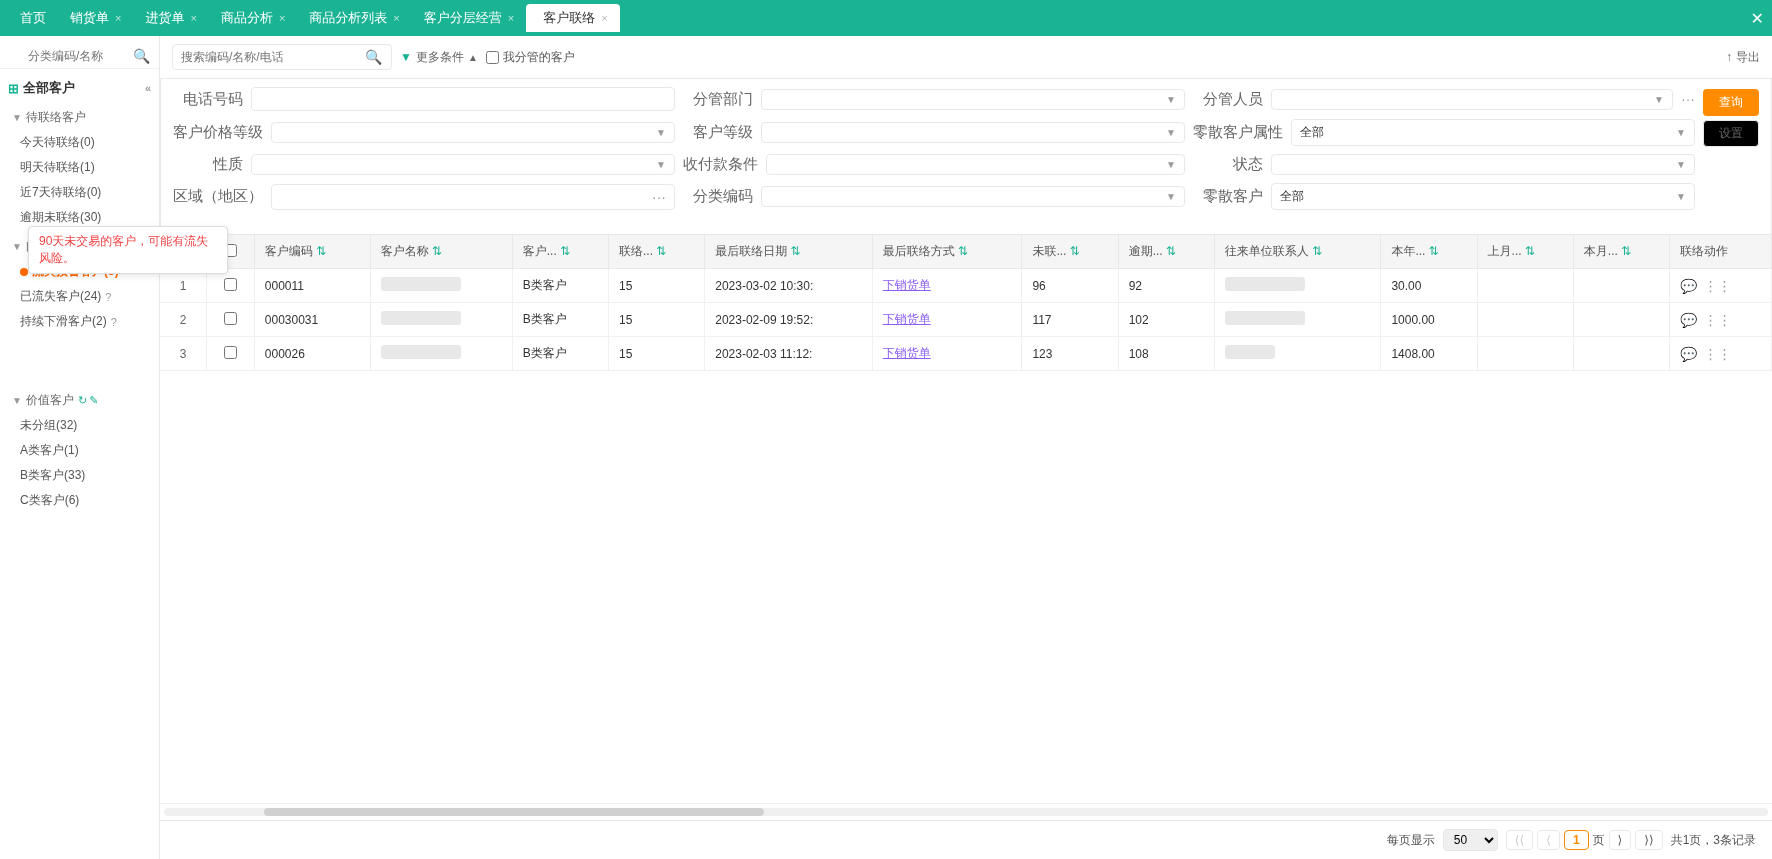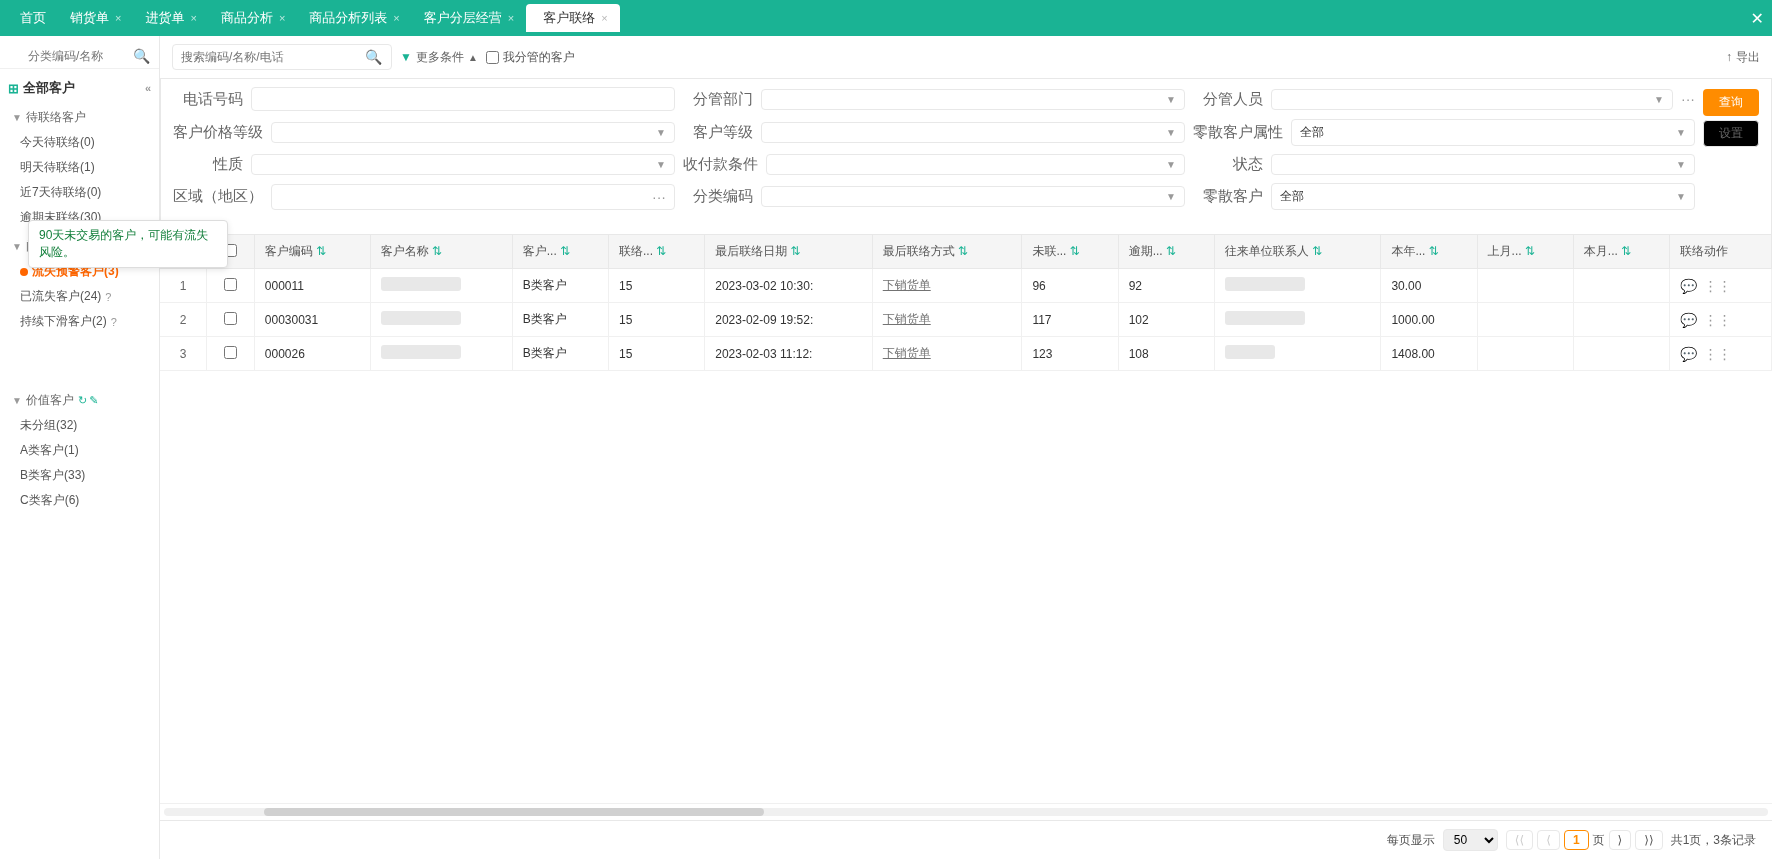--- a/index.html
+++ b/index.html
@@ -62,21 +62,21 @@
     
     .table-container { flex: 1; overflow: auto; background: #fff; }
     table { width: 100%; border-collapse: collapse; font-size: 12px; }
     thead tr { background: #f5f5f5; }
     thead th { padding: 8px 10px; border-bottom: 1px solid #e8e8e8; border-right: 1px solid #e8e8e8; color: #555; font-weight: normal; white-space: nowrap; text-align: left; }
     thead th.center { text-align: center; }
     tbody tr { border-bottom: 1px solid #f0f0f0; }
     tbody td { padding: 8px 10px; border-right: 1px solid #f0f0f0; white-space: nowrap; }
     .blurred { color: #ccc; background: #e8e8e8; border-radius: 3px; display: inline-block; width: 80px; height: 14px; }
     .blurred-sm { color: #ccc; background: #e8e8e8; border-radius: 3px; display: inline-block; width: 50px; height: 14px; }
-    .link-text { color: #737373; text-decoration: underline; cursor: pointer; }
+    .link-text { color: #8b5cf6; text-decoration: underline; cursor: pointer; }
     .action-icons { display: flex; gap: 6px; }
     .action-icon { color: #999; cursor: pointer; font-size: 14px; }
 
     
     .pagination { background: #fff; border-top: 1px solid #e8e8e8; padding: 8px 16px; display: flex; align-items: center; justify-content: flex-end; gap: 8px; font-size: 12px; color: #555; flex-shrink: 0; }
     .page-size-select { border: 1px solid #e8e8e8; border-radius: 4px; padding: 2px 6px; font-size: 12px; }
     .page-nav { display: flex; align-items: center; gap: 4px; }
     .page-nav button { border: 1px solid #e8e8e8; background: #fff; border-radius: 4px; padding: 2px 8px; cursor: pointer; font-size: 12px; color: #555; }
     .page-nav .current-page { color: #ff8c00; font-weight: bold; border-color: #ff8c00; padding: 2px 8px; border: 1px solid #ff8c00; border-radius: 4px; }
     .page-nav .disabled { color: #ccc; }
@@ -84,21 +84,21 @@
     
     .scroll-bar-area { background: #fff; border-top: 1px solid #f0f0f0; padding: 4px; display: flex; align-items: center; }
     .scroll-track { flex: 1; height: 8px; background: #f0f0f0; border-radius: 4px; position: relative; }
     .scroll-thumb { width: 500px; height: 8px; background: #d0d0d0; border-radius: 4px; position: absolute; left: 100px; }
 
     .col-setting-icon { color: #888; cursor: pointer; font-size: 14px; }
     .checkbox-cell { text-align: center; }
     .row-num { color: #666; text-align: center; }
 
     
-    .sidebar-tooltip { position: absolute; left: 28px; top: 220px; background: #fff; border: 1px solid #ddd; border-radius: 4px; padding: 6px 10px; font-size: 12px; color: #15803d; box-shadow: 0 2px 6px rgba(0,0,0,0.1); z-index: 200; max-width: 200px; }
+    .sidebar-tooltip { position: absolute; left: 28px; top: 226px; background: #fff; border: 1px solid #ddd; border-radius: 4px; padding: 6px 10px; font-size: 12px; color: #ef4444; box-shadow: 0 2px 6px rgba(0,0,0,0.1); z-index: 200; max-width: 200px; }
   </style>
 </head>
 <body>
 
 <div class="top-tabs">
   <div class="tab-item">
     <span>首页</span>
   </div>
   <div class="tab-item">
     <span>销货单</span>

